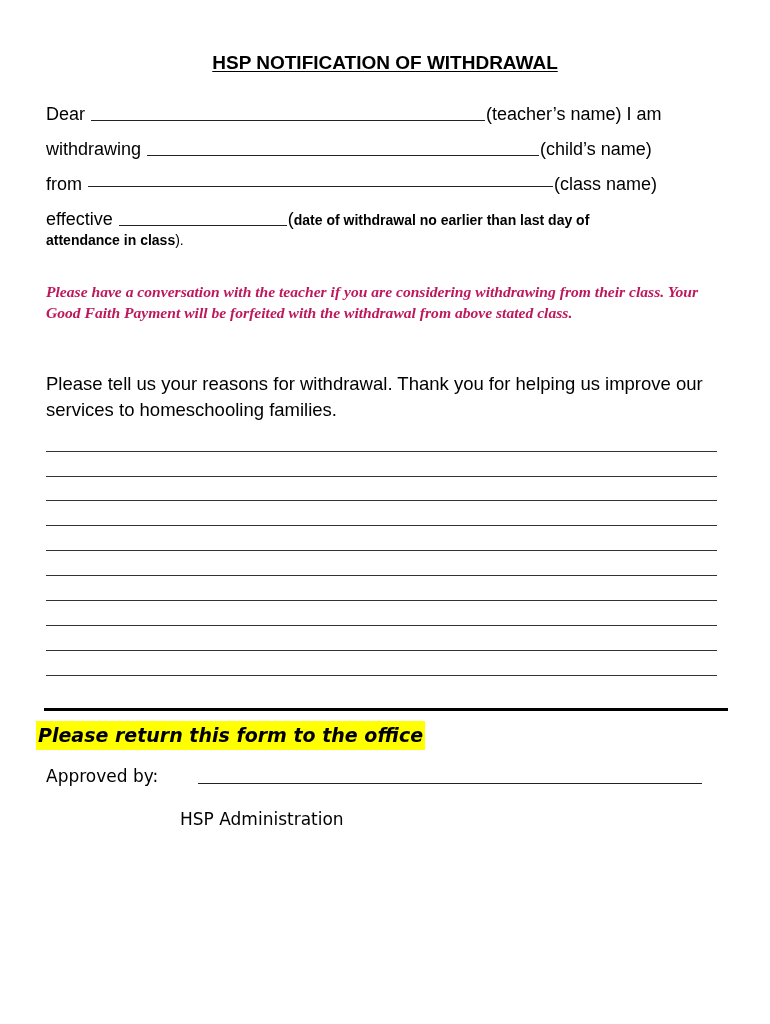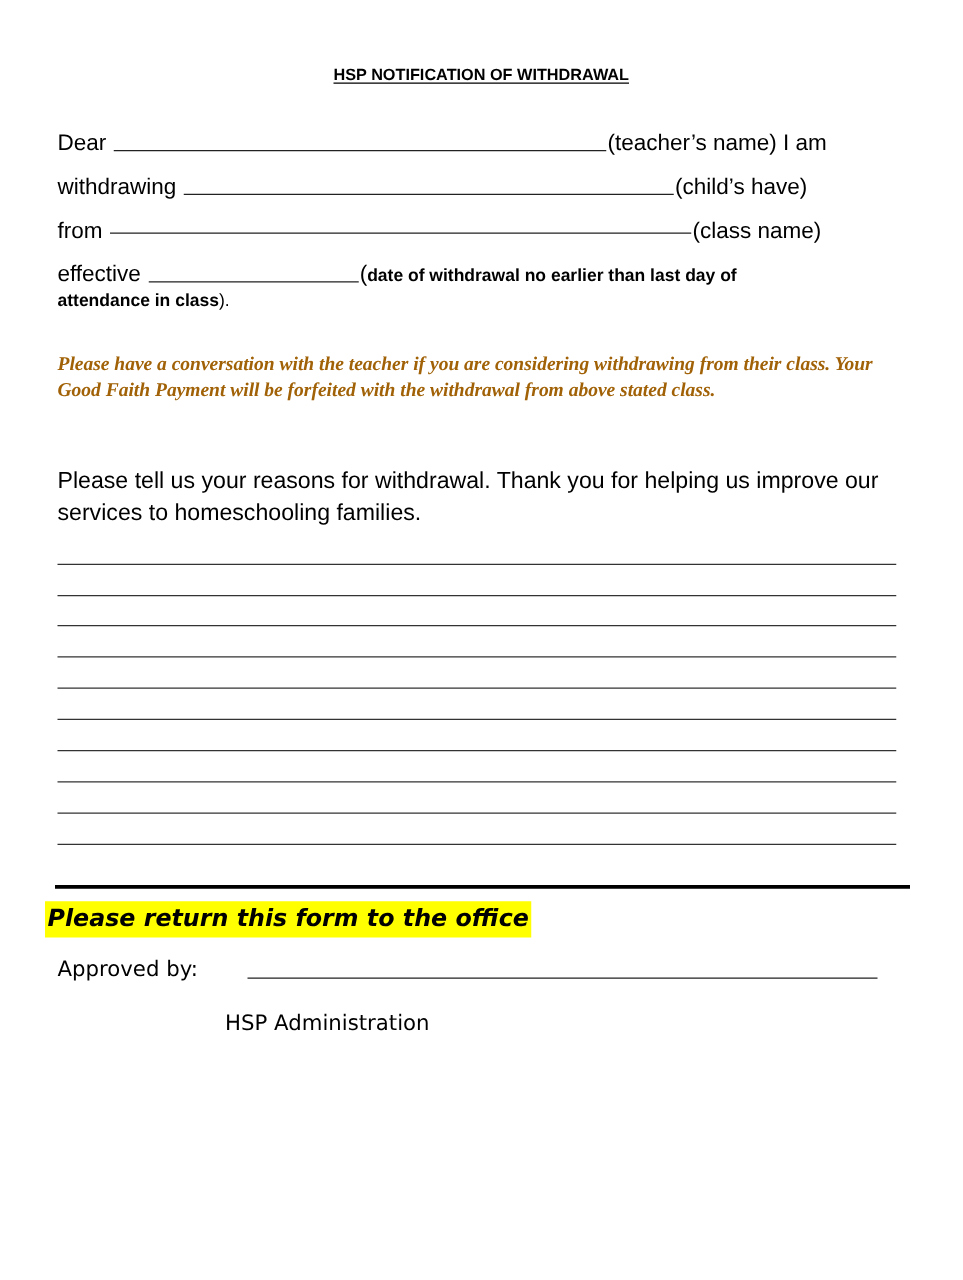--- a/index.html
+++ b/index.html
@@ -1,24 +1,24 @@
 <!DOCTYPE html>
 <html><head>
 <meta charset="utf-8">
 <style>
   html, body { margin:0; padding:0; background:#ffffff; }
   body { width:770px; height:1024px; position:relative; overflow:hidden; color:#000; }
   .abs { position:absolute; white-space:nowrap; }
-  .title { left:0; width:770px; top:52px; text-align:center; font-family:"Liberation Sans", sans-serif; font-weight:bold; font-size:13px; }
+  .title { left:0; width:770px; top:52px; text-align:center; font-family:"Liberation Sans", sans-serif; font-weight:bold; font-size:19px; }
   .title span { text-decoration:underline; text-decoration-thickness:1px; text-underline-offset:2px; }
   .row { left:46px; font-size:18px; font-family:"Liberation Sans", sans-serif; letter-spacing:0; display:flex; align-items:baseline; }
   .row .blank { display:inline-block; border-bottom:1px solid #222; height:1px; margin:0 1px 0 6px; position:relative; top:1px; }
   .row b { font-weight:normal; }
   .small-b { font-size:14px; font-weight:bold; }
-  .warn { left:46px; top:281px; width:670px; white-space:normal; font-family:"Liberation Serif", serif; font-style:italic; font-weight:bold; font-size:15.6px; line-height:21px; color:#a16207; }
+  .warn { left:46px; top:281px; width:670px; white-space:normal; font-family:"Liberation Serif", serif; font-style:italic; font-weight:bold; font-size:15.6px; line-height:21px; color:#be185d; }
   .reasons { left:46px; top:371px; width:680px; white-space:normal; font-family:"Liberation Sans", sans-serif; font-size:18.5px; line-height:26px; }
   .rline { position:absolute; left:46px; width:671px; height:0; border-top:1.5px solid #333; }
   .thick { position:absolute; left:44px; width:684px; height:0; border-top:3px solid #000; top:708px; }
   .return { left:36px; top:721px; height:29px; background:#ffff00; padding:0 2px 0 2px; font-family:"DejaVu Sans", sans-serif; font-style:italic; font-weight:bold; font-size:19px; line-height:29px; }
   .approved { left:46px; top:766px; font-family:"DejaVu Sans", sans-serif; font-size:17px; display:flex; align-items:baseline;gap:32px; }
   .approved .blank { display:inline-block; width:504px; border-bottom:1.5px solid #222; margin-left:8px; position:relative; top:2px; }
   .admin { left:180px; top:809px; font-family:"DejaVu Sans", sans-serif; font-size:17px; }
 </style>
 </head>
 <body>
@@ -33,21 +33,21 @@
     <span>(</span>
       <b>teacher’s name</b>
       <span>)</span>
     <span style="white-space:pre;"> I am</span>
   </div>
 
   <div class="abs row" style="top:139px;">
     <span>withdrawing</span>
     <span class="blank" style="width:392px;"></span>
     <span>(</span>
-      <b>child’s have</b>
+      <b>child’s name</b>
       <span>)</span>
   </div>
 
   <div class="abs row" style="top:174px;align-items:center;">
     <span>from</span>
     <span class="blank" style="width:465px;"></span>
     <span>(</span>
       <b>class name</b>
       <span>)</span>
   </div>

